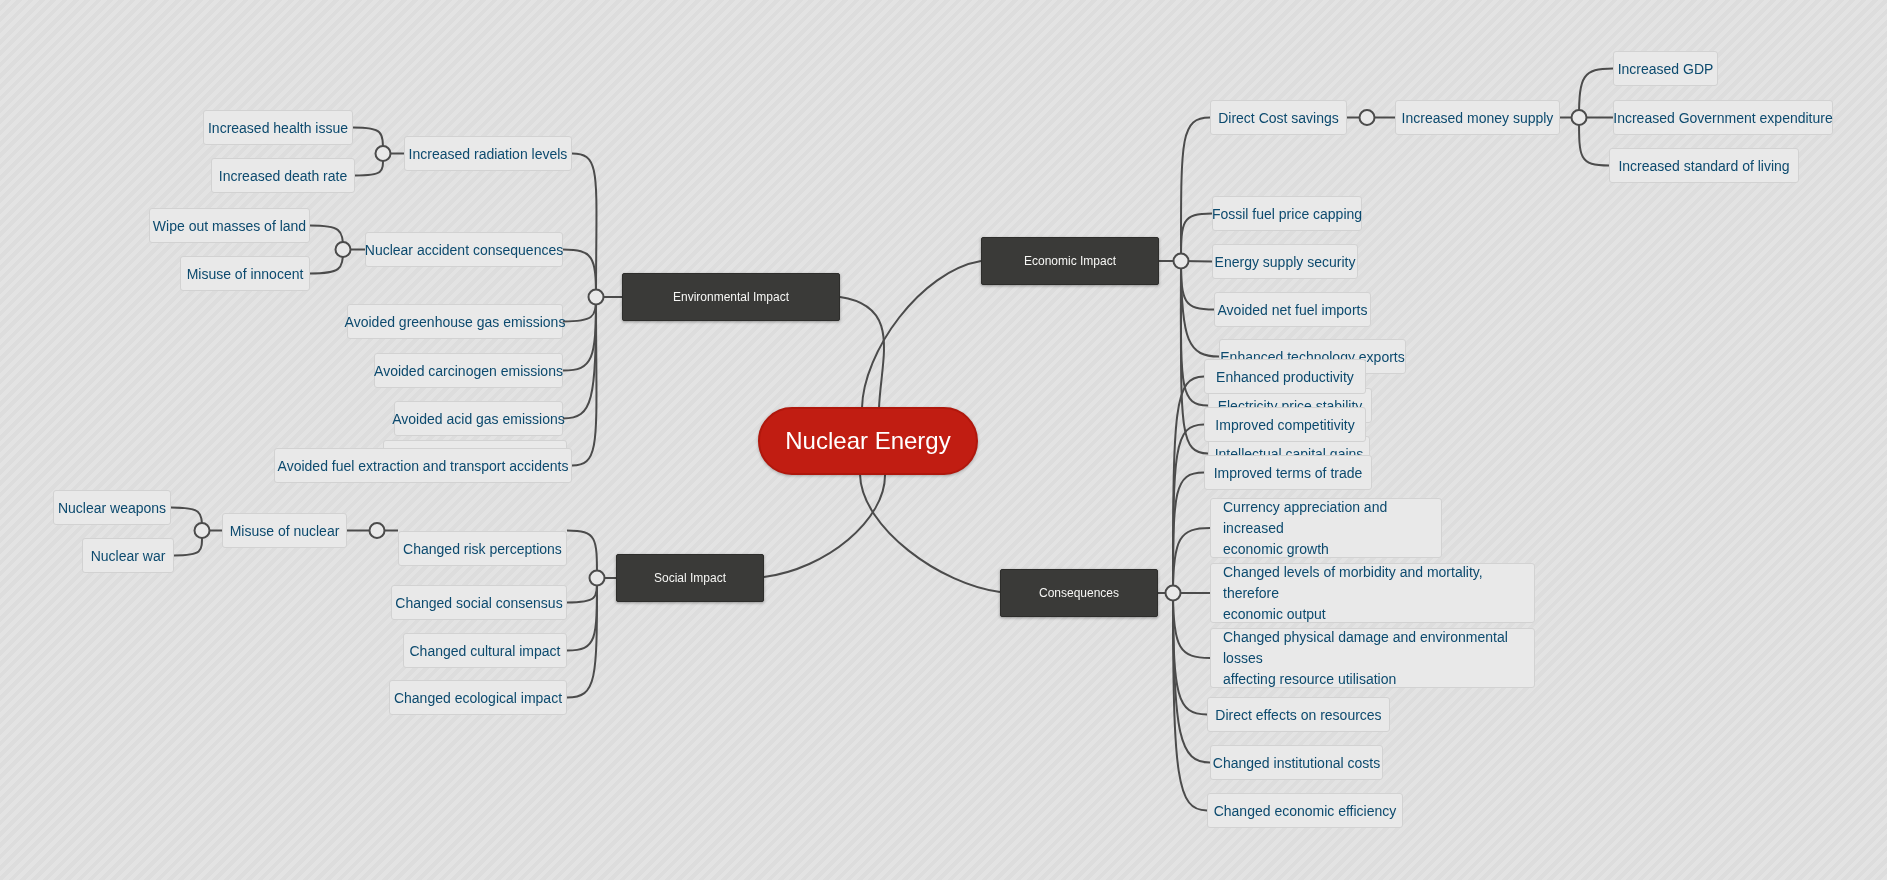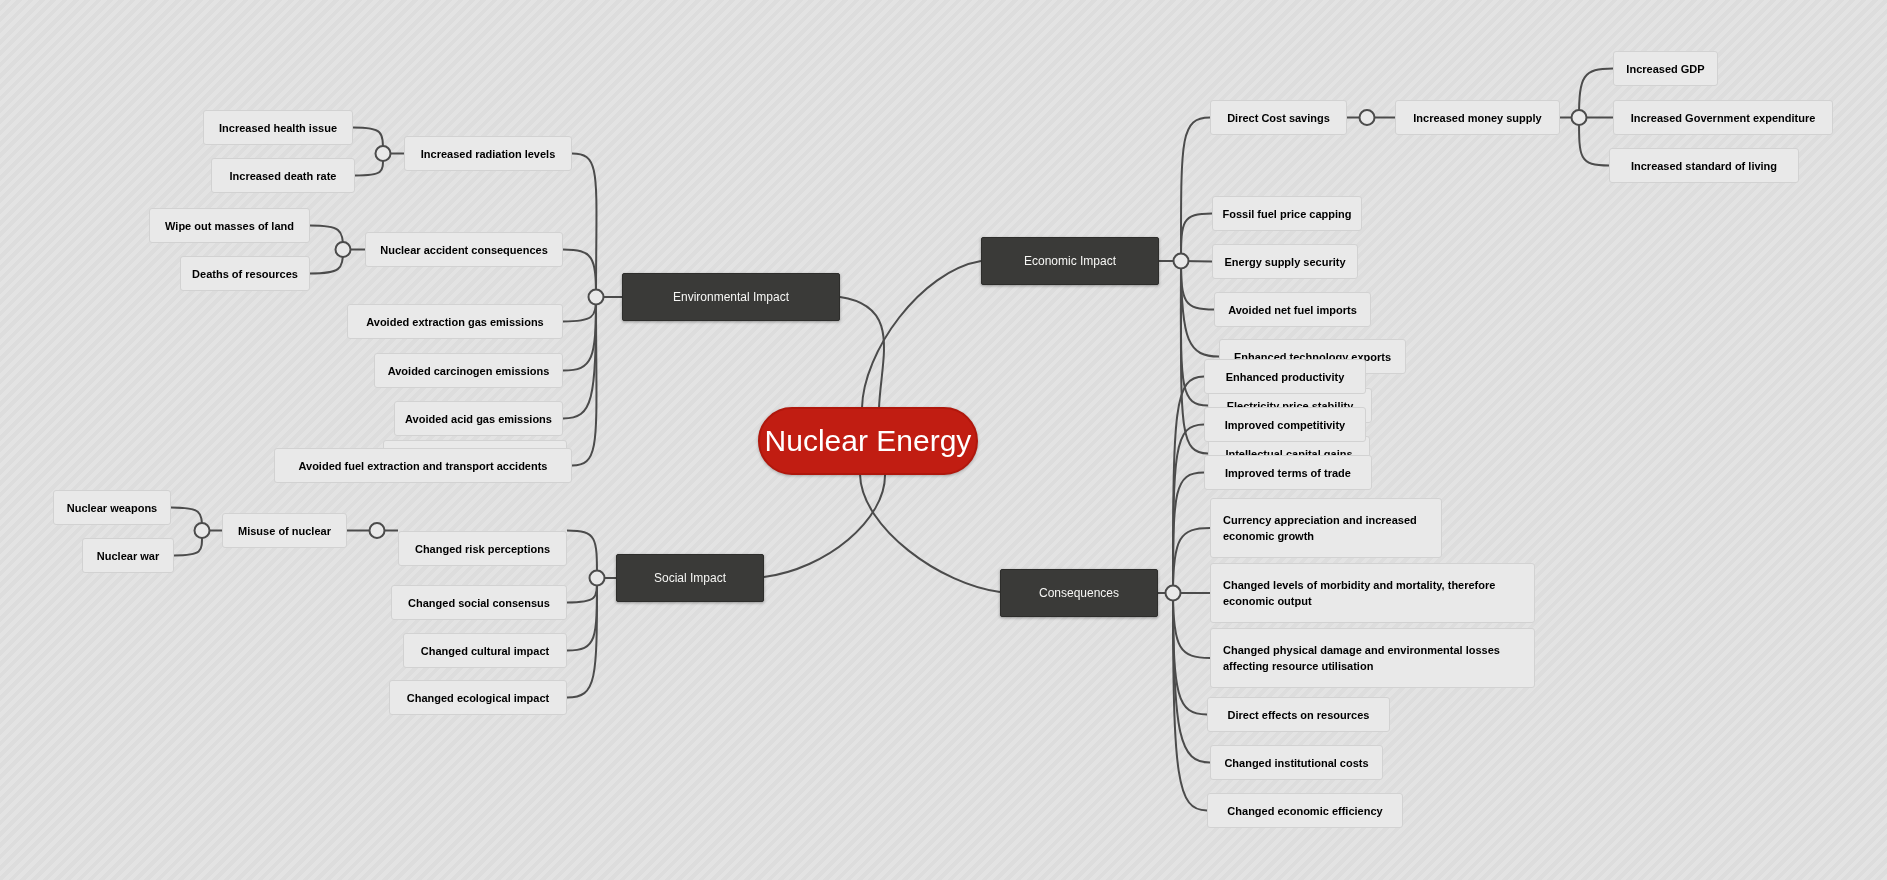--- a/index.html
+++ b/index.html
@@ -10,34 +10,34 @@
     font-family:"Liberation Sans",sans-serif;
   }
   #edges{position:absolute;left:0;top:0;width:1887px;height:880px;}
   .node{
     position:absolute;box-sizing:border-box;
     display:flex;align-items:center;justify-content:center;
     cursor:pointer;
   }
   .leaf{
     background:#e9e9e9;border:1px solid #d2d2d2;border-radius:3px;
-    color:#000000;font-size:11px;white-space:nowrap;font-weight:bold;
+    color:#0c4a6e;font-size:14px;white-space:nowrap;
   }
   .leaf.multi{
     white-space:pre-line;justify-content:flex-start;text-align:left;
     padding:0 12px;line-height:1.5;
   }
   .topic{
     background:#3a3a38;border:1px solid #2d2d2b;border-radius:2px;
     color:#f7f7f5;font-size:12px;white-space:nowrap;
     box-shadow:0 1px 3px rgba(0,0,0,.35);
   }
   .root{
     background:#c11d12;border:2px solid #b0170c;border-radius:36px;
-    color:#ffffff;font-size:30px;white-space:nowrap;
+    color:#ffffff;font-size:24px;white-space:nowrap;
     box-shadow:0 1px 3px rgba(0,0,0,.25);
   }
 </style>
 </head>
 <body>
 
 <div id="canvas">
   <svg id="edges" xmlns="http://www.w3.org/2000/svg">
       <path d="M840,297 C902,306 881,358 879,408" fill="none" stroke="#4b4b4b" stroke-width="2"></path>
       <path d="M764,577 C826,569 886,520 885,474" fill="none" stroke="#4b4b4b" stroke-width="2"></path>
@@ -103,23 +103,23 @@
     </svg>
 <div class="node root" style="left: 758px; top: 407px; width: 220px; height: 68px;">Nuclear Energy</div>
     <div class="node topic" style="left: 622px; top: 273px; width: 218px; height: 48px; text-align: right;">Environmental Impact</div>
     <div class="node topic" style="left: 616px; top: 554px; width: 148px; height: 48px;">Social Impact</div>
     <div class="node topic" style="left: 981px; top: 237px; width: 178px; height: 48px;">Economic Impact</div>
     <div class="node topic" style="left: 1000px; top: 569px; width: 158px; height: 48px;">Consequences</div>
     <div class="node leaf" style="left: 203px; top: 110px; width: 150px; height: 35px;">Increased health issue</div>
     <div class="node leaf" style="left: 211px; top: 158px; width: 144px; height: 35px;">Increased death rate</div>
     <div class="node leaf" style="left: 404px; top: 136px; width: 168px; height: 35px;">Increased radiation levels</div>
     <div class="node leaf" style="left: 149px; top: 208px; width: 161px; height: 35px;">Wipe out masses of land</div>
-    <div class="node leaf" style="left: 180px; top: 256px; width: 130px; height: 35px;">Deaths of resources</div>
+    <div class="node leaf" style="left: 180px; top: 256px; width: 130px; height: 35px;">Misuse of innocent</div>
     <div class="node leaf" style="left: 365px; top: 232px; width: 198px; height: 35px;">Nuclear accident consequences</div>
-    <div class="node leaf" style="left: 347px; top: 304px; width: 216px; height: 35px;">Avoided extraction gas emissions</div>
+    <div class="node leaf" style="left: 347px; top: 304px; width: 216px; height: 35px;">Avoided greenhouse gas emissions</div>
     <div class="node leaf" style="left: 374px; top: 353px; width: 189px; height: 35px;">Avoided carcinogen emissions</div>
     <div class="node leaf" style="left: 394px; top: 401px; width: 169px; height: 35px;">Avoided acid gas emissions</div>
     <div class="node leaf" style="left: 383px; top: 440px; width: 184px; height: 35px;"></div>
     <div class="node leaf" style="left: 274px; top: 448px; width: 298px; height: 35px;">Avoided fuel extraction and transport accidents</div>
     <div class="node leaf" style="left: 53px; top: 490px; width: 118px; height: 35px;">Nuclear weapons</div>
     <div class="node leaf" style="left: 82px; top: 538px; width: 92px; height: 35px;">Nuclear war</div>
     <div class="node leaf" style="left: 222px; top: 513px; width: 125px; height: 35px;">Misuse of nuclear</div>
     <div class="node leaf" style="left: 398px; top: 531px; width: 169px; height: 35px;">Changed risk perceptions</div>
     <div class="node leaf" style="left: 391px; top: 585px; width: 176px; height: 35px;">Changed social consensus</div>
     <div class="node leaf" style="left: 403px; top: 633px; width: 164px; height: 35px;">Changed cultural impact</div>

